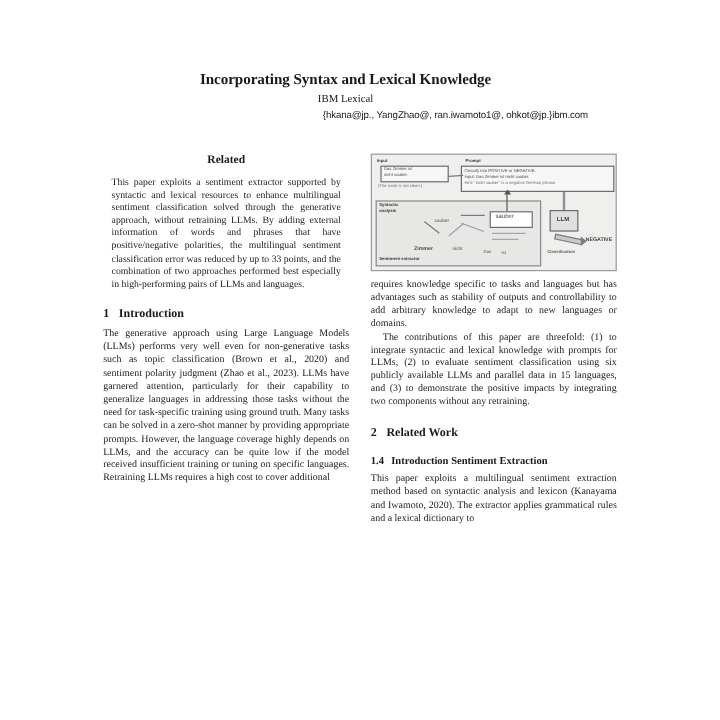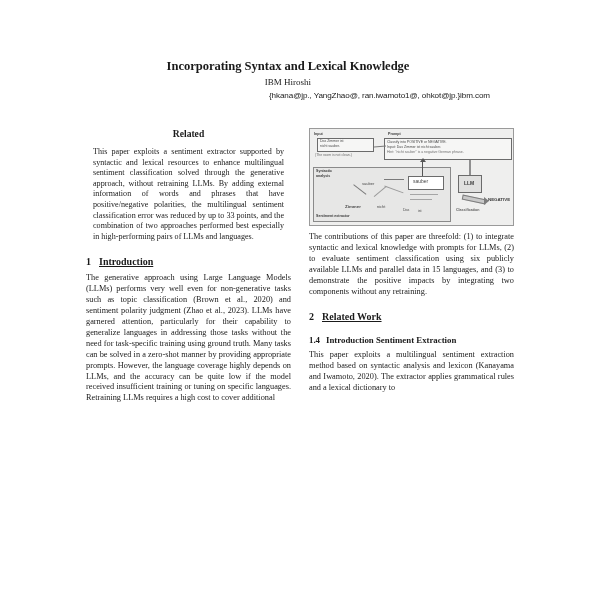--- a/index.html
+++ b/index.html
@@ -79,21 +79,20 @@
     padding: 0 7px;
     hyphens: auto;
     -webkit-hyphens: auto;
   }
 
   h2.sec {
     font-size: 10px;
     font-weight: bold;
     margin: 13px 0 5px 0;
     line-height: 13px;
-    text-decoration: underline;
   }
   h2.sec .num { display: inline-block; min-width: 13px; }
   h3.subsec {
     font-size: 8.8px;
     font-weight: bold;
     margin: 11px 0 4px 0;
     line-height: 12px;
   }
   h3.subsec .num { display: inline-block; min-width: 17px; }
 
@@ -166,21 +165,21 @@
 </style>
 </head>
 <body>
 
 <div class="page">
 
   <div class="title">
     <span class="l1">Incorporating Syntax and Lexical Knowledge</span>
   </div>
 
-  <div class="affil">IBM Hiroshi</div>
+  <div class="affil">IBM Lexical</div>
   <div class="emails">{hkana@jp., YangZhao@, ran.iwamoto1@, ohkot@jp.}ibm.com</div>
 
   <div class="cols">
 
     <div class="col">
 
       <div class="abstract-head">Related</div>
       <div class="abs-body">This paper exploits a sentiment extractor supported by syntactic and lexical resources to enhance multilingual sentiment classification solved through the generative approach, without retraining LLMs. By adding external information of words and phrases that have positive/negative polarities, the multilingual sentiment classification error was reduced by up to 33 points, and the combination of two approaches performed best especially in high-performing pairs of LLMs and languages.</div>
 
       <h2 class="sec">
@@ -242,20 +241,21 @@
 
           <div class="fg-line" style="left:152px; top:68px; width:22px; height:3px; background:#c9c9c9; border:0.5px solid #7d7d7d; transform:rotate(12deg);"></div>
           <div class="fg-arrow" style="left:174px; top:68px; border-top:4px solid transparent; border-bottom:4px solid transparent; border-left:5px solid #7d7d7d;"></div>
           <span class="fg-lbl" style="left:178px; top:69px; font-size:4.4px;">NEGATIVE</span>
           <span class="fg-lbl" style="left:146px; top:79px; color:#5d5d5d;">Classification</span>
 
         </div>
 
       </div>
 
+      <p class="body noindent">requires knowledge specific to tasks and languages but has advantages such as stability of outputs and controllability to add arbitrary knowledge to adapt to new languages or domains.</p>
       <p class="body">The contributions of this paper are threefold: (1) to integrate syntactic and lexical knowledge with prompts for LLMs, (2) to evaluate sentiment classification using six publicly available LLMs and parallel data in 15 languages, and (3) to demonstrate the positive impacts by integrating two components without any retraining.</p>
 
       <h2 class="sec">
         <span class="num">2</span><span>Related Work</span>
       </h2>
 
       <h3 class="subsec">
         <span class="num">1.4</span><span>Introduction Sentiment Extraction</span>
       </h3>
 

